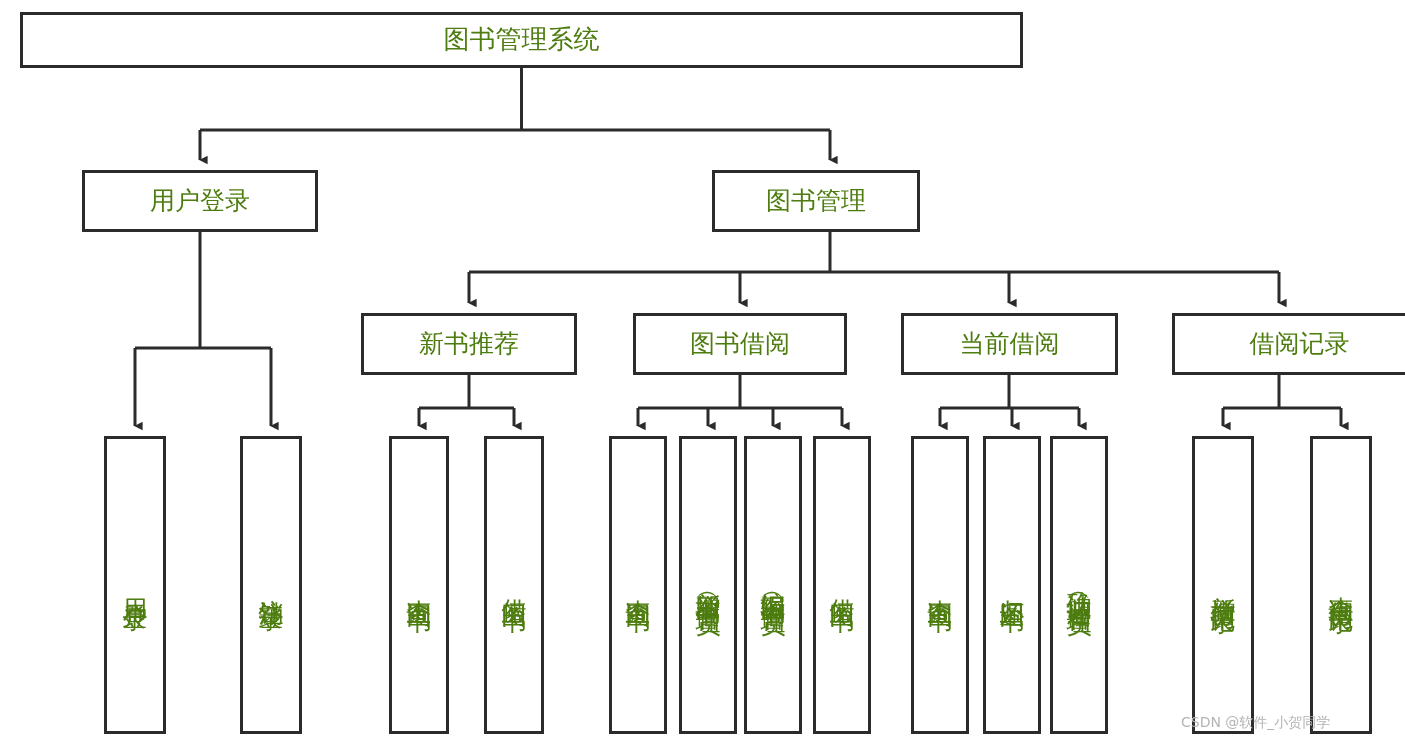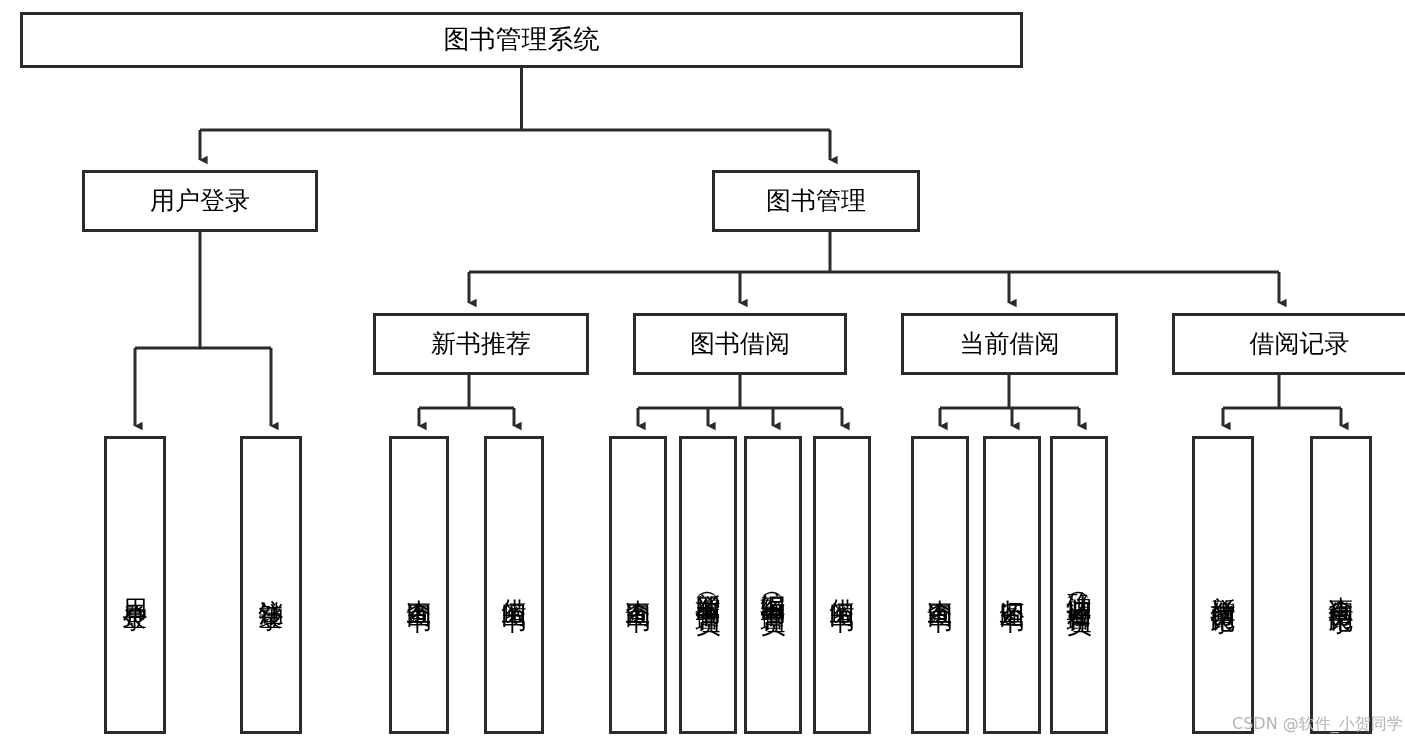--- a/index.html
+++ b/index.html
@@ -30,21 +30,21 @@
     position: absolute;
     box-sizing: border-box;
     background: #ffffff;
     border: 3px solid #2b2b2b;
     display: flex;
     align-items: center;
     justify-content: center;
     z-index: 2;
   }
   .node .node-label {
-    color: #000000;
+    color: #4d7c0f;
     line-height: 1.05;
     text-align: center;
     white-space: nowrap;
   }
   
   .node.h .node-label {
     font-size: 25px;
   }
   .node.root .node-label {
     font-size: 26px;
@@ -59,23 +59,23 @@
     writing-mode: vertical-rl;
     text-orientation: upright;
     font-size: 25px;
     letter-spacing: 3px;
     line-height: 1;
     white-space: nowrap;
     max-height: 100%;
   }
   #watermark {
     position: absolute;
-    left: 1232px;
+    left: 1181px;
     top: 714px;
-    font-size: 16px;
+    font-size: 14px;
     color: #b4b4b4;
     white-space: nowrap;
     z-index: 5;
     font-family: "DejaVu Sans", "Liberation Sans", sans-serif;
   }
 </style>
 </head>
 <body>
 
 <div id="diagram-canvas">
@@ -146,21 +146,21 @@
     <span class="node-label">图书管理系统</span>
   </div>
 
   <div class="node h" style="left:82px; top:170px; width:236px; height:62px;">
     <span class="node-label">用户登录</span>
   </div>
   <div class="node h" style="left:712px; top:170px; width:208px; height:62px;">
     <span class="node-label">图书管理</span>
   </div>
 
-  <div class="node h" style="left:361px; top:313px; width:216px; height:62px;margin-left:12px;">
+  <div class="node h" style="left:361px; top:313px; width:216px; height:62px;">
     <span class="node-label">新书推荐</span>
   </div>
   <div class="node h" style="left:633px; top:313px; width:214px; height:62px;">
     <span class="node-label">图书借阅</span>
   </div>
   <div class="node h" style="left:901px; top:313px; width:217px; height:62px;">
     <span class="node-label">当前借阅</span>
   </div>
   <div class="node h" style="left:1172px; top:313px; width:255px; height:62px;">
     <span class="node-label">借阅记录</span>

